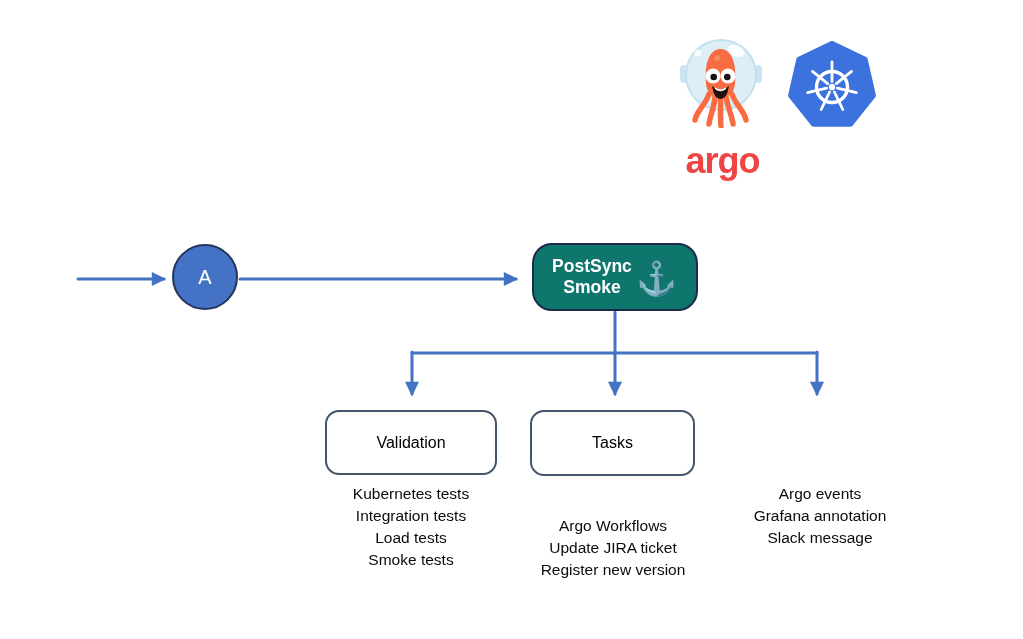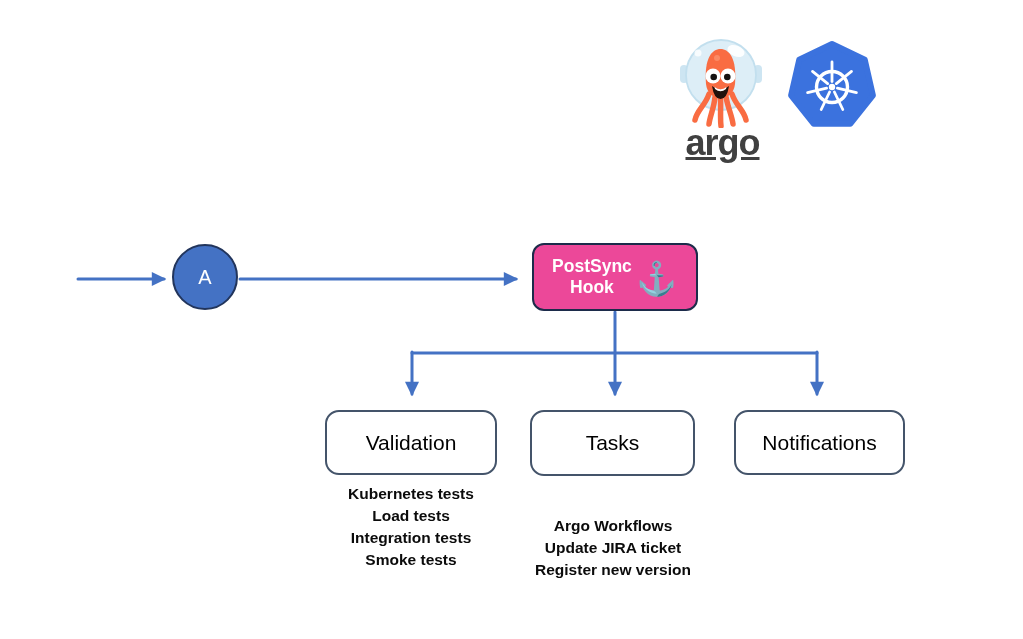--- a/index.html
+++ b/index.html
@@ -16,51 +16,51 @@
   
   .node-circle{
     left:172px;top:244px;width:66px;height:66px;border-radius:50%;
     background:#4472C4;border:2px solid #22355C;box-sizing:border-box;
     color:#fff;display:flex;align-items:center;justify-content:center;
     font-size:20px;font-weight:400;
   }
 
   
   .hook-node{
-    left:532px;top:243px;width:166px;height:68px;border-radius:12px;
-    background:#ec4899;border:2.5px solid #1C2B4A;box-sizing:border-box;
+    left:532px;top:243px;width:166px;height:68px;border-radius:20px;
+    background:#0f766e;border:2.5px solid #1C2B4A;box-sizing:border-box;
     color:#fff;display:flex;align-items:center;justify-content:center;gap:5px;
   }
   .hook-label{font-size:17.5px;font-weight:600;line-height:1.22;text-align:center;}
   .anchor-glyph{font-size:33px;line-height:1;color:#0A1A33;transform:translateY(1px);}
 
   
   .cat-box{
     background:#fff;border:2px solid #44546A;border-radius:14px;box-sizing:border-box;
     display:flex;align-items:center;justify-content:center;
-    font-size:21px;color:#000;font-weight:500;
+    font-size:16px;color:#000;font-weight:500;
   }
   .cat-validation{left:325px;top:410px;width:172px;height:65px;}
   .cat-tasks{left:530px;top:410px;width:165px;height:66px;}
   .cat-notifications{left:734px;top:410px;width:171px;height:65px;}
 
   
   .item-list{
     top:483px;width:200px;text-align:center;
-    font-size:15.5px;font-weight:700;color:#0b0b0b;line-height:22px;
+    font-size:15.5px;font-weight:400;color:#0b0b0b;line-height:22px;
   }
   .list-validation{left:311px;}
   .list-tasks{left:513px;margin-top:32px;}
   .list-notifications{left:720px;}
 
   
   .argo-logo{left:675px;top:36px;width:95px;height:92px;}
   .argo-wordmark{
-    left:671px;top:122px;width:103px;text-align:center;
-    font-size:36px;font-weight:700;letter-spacing:-1px;color:#404040;text-decoration:underline;
+    left:671px;top:140px;width:103px;text-align:center;
+    font-size:36px;font-weight:700;letter-spacing:-1px;color:#ef4444;
   }
   .k8s-logo{left:786px;top:39px;width:92px;height:94px;}
 </style>
 </head>
 <body>
 
 <div class="canvas">
 
   <svg class="connectors" width="1023" height="639" viewBox="0 0 1023 639">
     <defs>
@@ -127,40 +127,42 @@
     </svg>
   </div>
 
   <div class="abs node-circle">
     <span>A</span>
   </div>
 
   <div class="abs hook-node">
     <div class="hook-label">
       <div>PostSync</div>
-      <div>Hook</div>
+      <div>Smoke</div>
     </div>
     <span class="anchor-glyph">⚓</span>
   </div>
 
   <div class="abs cat-box cat-validation">
     <span>Validation</span>
   </div>
   <div class="abs cat-box cat-tasks">
     <span>Tasks</span>
   </div>
-  <div class="abs cat-box cat-notifications">
-    <span>Notifications</span>
-  </div>
 
   <div class="abs item-list list-validation">
     <div>Kubernetes tests</div>
+    <div>Integration tests</div>
     <div>Load tests</div>
-    <div>Integration tests</div>
     <div>Smoke tests</div>
   </div>
   <div class="abs item-list list-tasks">
     <div>Argo Workflows</div>
     <div>Update JIRA ticket</div>
     <div>Register new version</div>
   </div>
+  <div class="abs item-list list-notifications">
+    <div>Argo events</div>
+    <div>Grafana annotation</div>
+    <div>Slack message</div>
+  </div>
 
 </div>
 
 </body></html>

